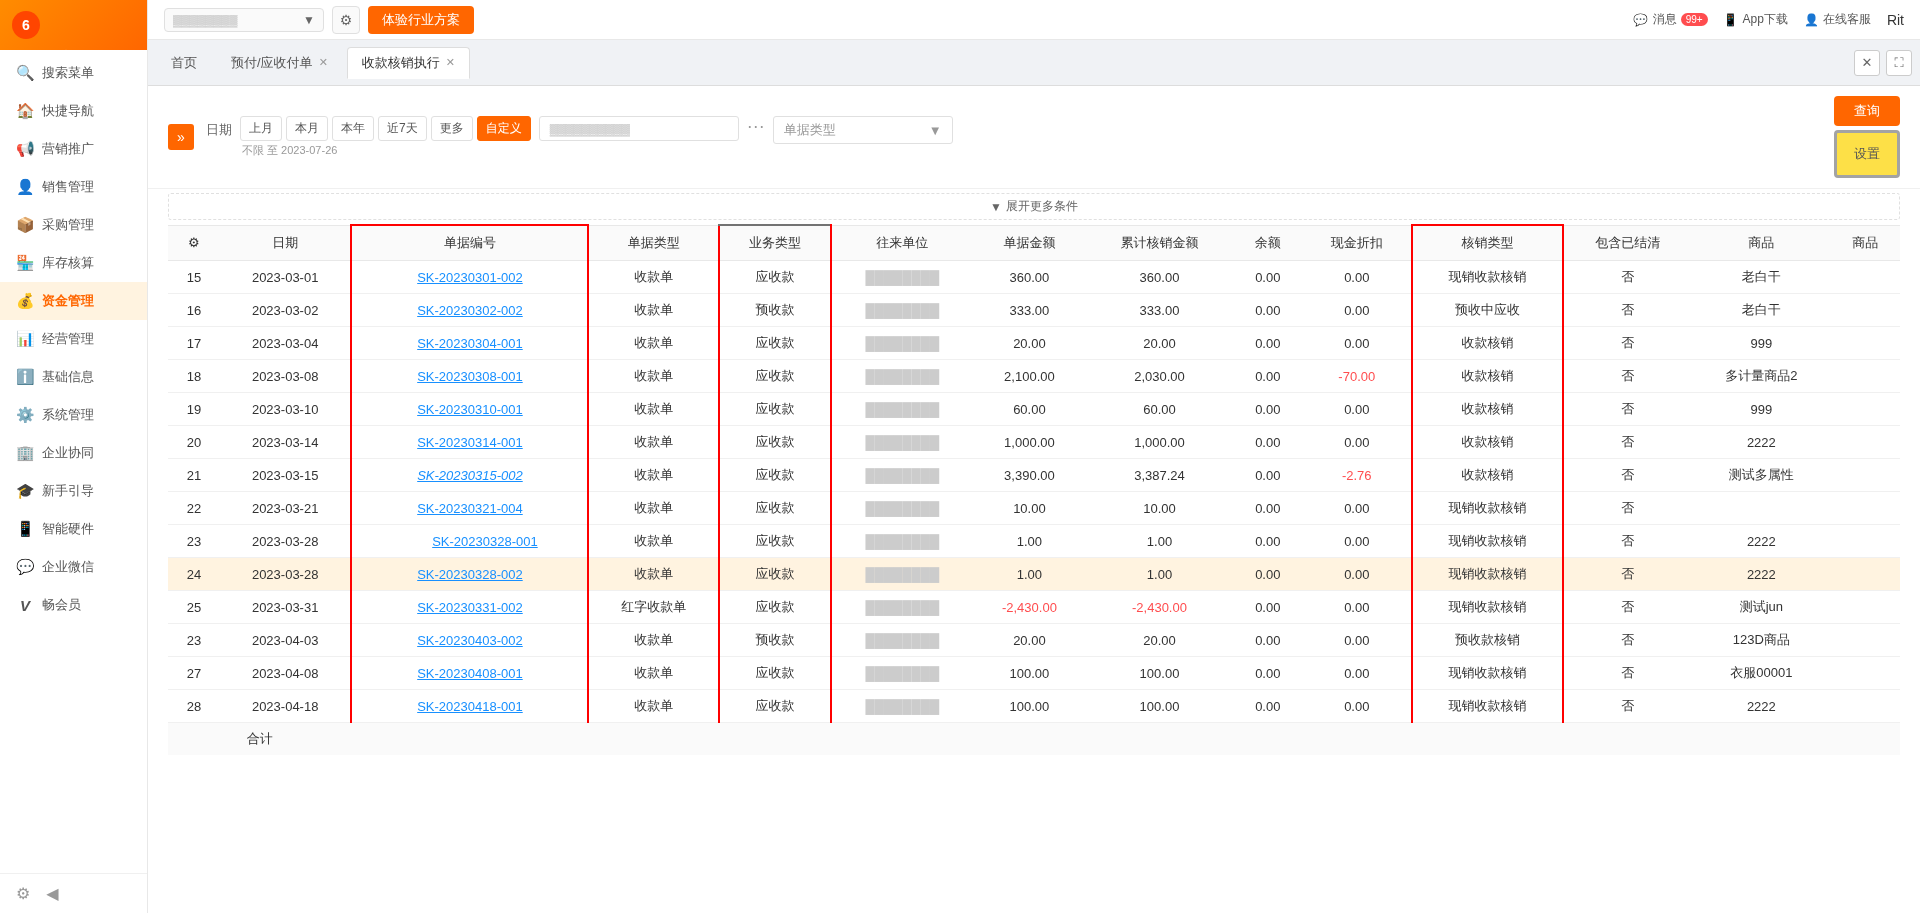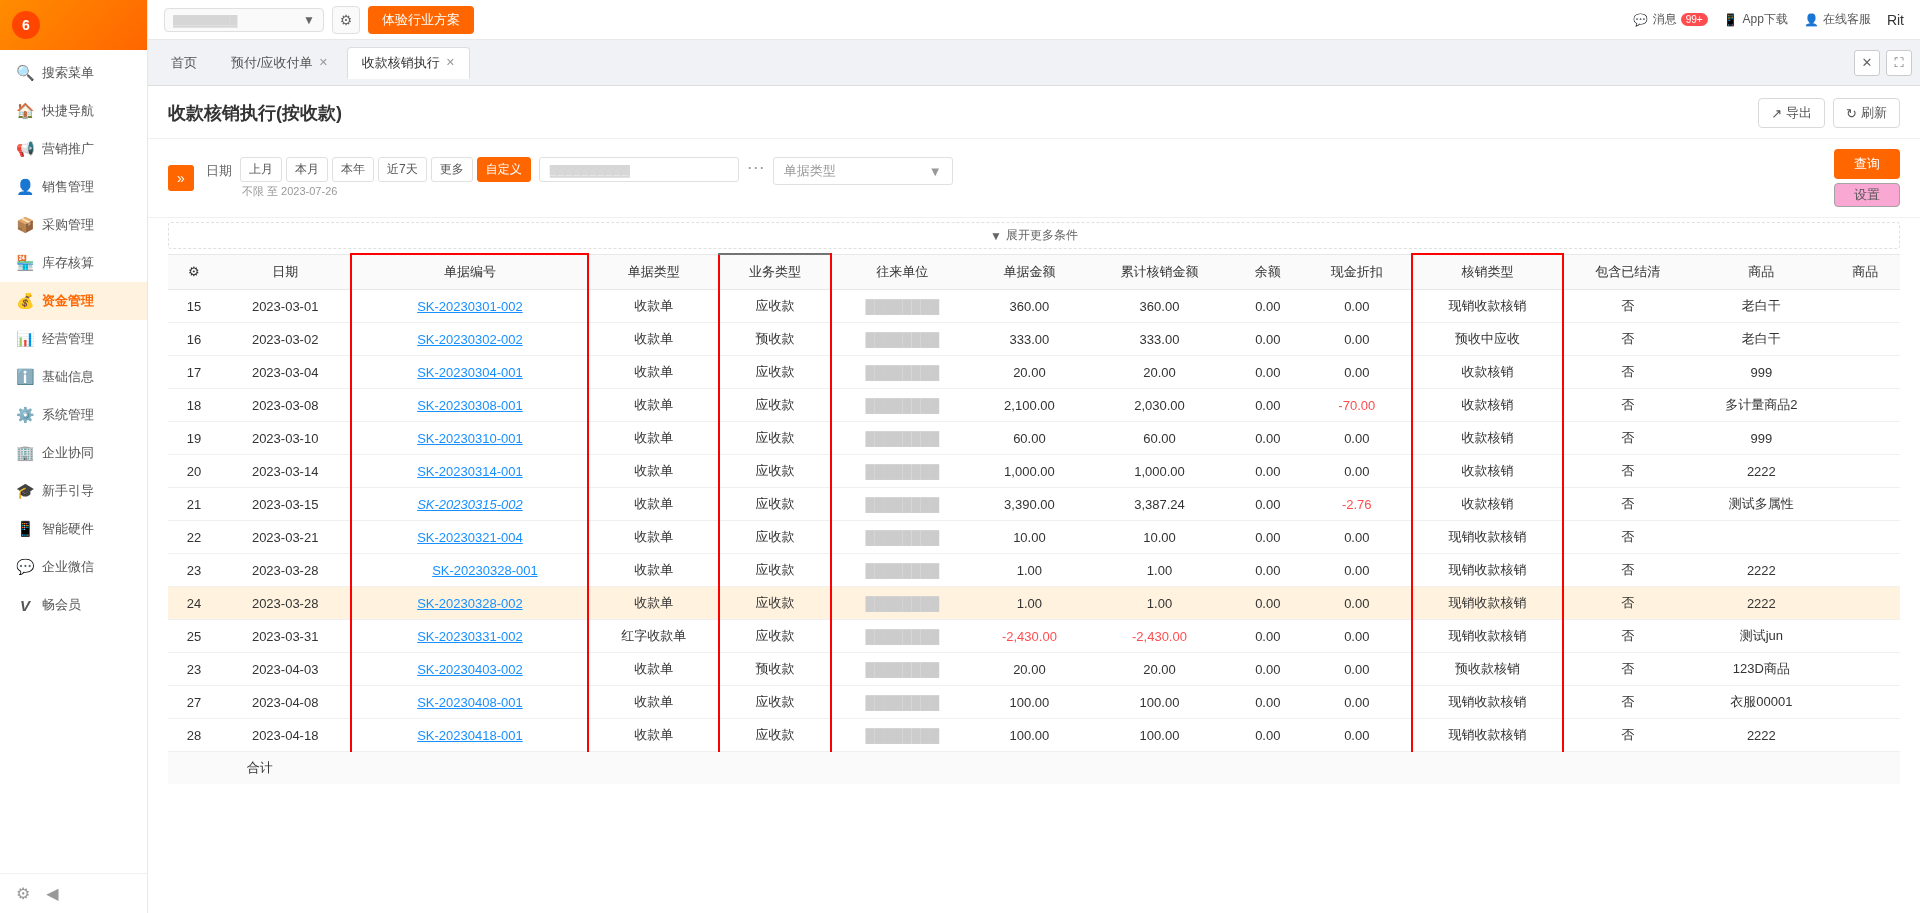--- a/index.html
+++ b/index.html
@@ -210,22 +210,22 @@
       padding: 4px 10px; border: 1px solid #e0e0e0; border-radius: 3px;
       min-width: 180px; cursor: pointer; color: #999; font-size: 13px;
       background: #fff;
     }
     .btn-query {
       background: #ff6600; color: white; border: none;
       padding: 6px 20px; border-radius: 4px; cursor: pointer;
       font-size: 13px; font-weight: 500;
     }
     .btn-setting {
-      border: 1px solid #a3a3a3; background: #f9a8d4; color: #555;
-      padding: 2px 16px; border-radius: 4px; cursor: pointer; font-size: 13px;
+      border: 3px solid #a3a3a3; background: #fde047; color: #555;
+      padding: 12px 16px; border-radius: 4px; cursor: pointer; font-size: 13px;
     }
     .expand-more {
       display: flex; align-items: center; justify-content: center;
       padding: 4px 20px; color: #666; font-size: 12px; cursor: pointer;
       border: 1px dashed #e0e0e0; border-radius: 3px; gap: 4px;
     }
 
     
     .table-wrap {
       flex: 1;
@@ -398,33 +398,20 @@
       <span class="close-icon">✕</span>
     </div>
     <div class="tab-bar-actions">
       <div class="tab-action-btn">✕</div>
       <div class="tab-action-btn">⛶</div>
     </div>
   </div>
 
   <div class="page-area">
 
-    <div class="page-header">
-      <h2 class="page-title">收款核销执行(按收款)</h2>
-      <div class="page-header-actions">
-        <button class="btn-outline">
-          <span>↗</span>
-          <span>导出</span>
-        </button>
-        <button class="btn-outline">
-          <span>↻</span>
-          <span>刷新</span>
-        </button>
-      </div>
-    </div>
 
     <div class="filter-area">
       <div class="filter-toggle">»</div>
       <div class="filter-group">
         <span class="filter-label">日期</span>
         <div class="date-filter">
           <div class="date-btns">
             <button class="date-btn">上月</button>
             <button class="date-btn">本月</button>
             <button class="date-btn">本年</button>

